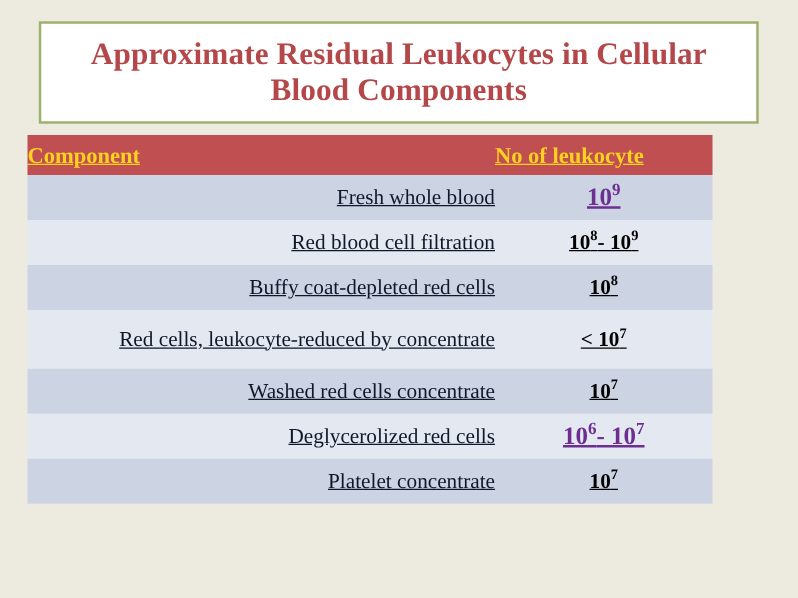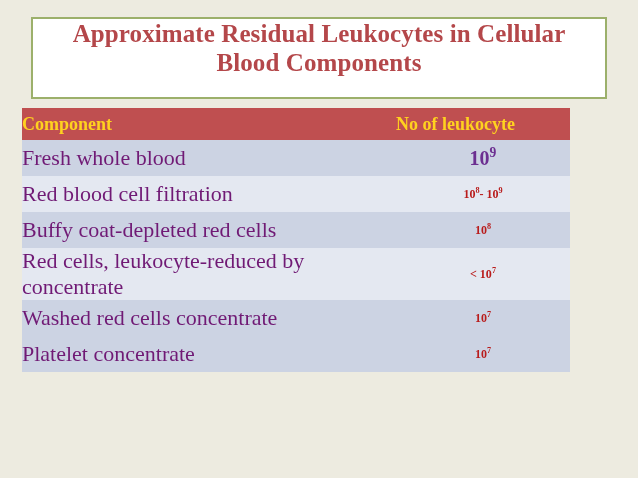--- a/index.html
+++ b/index.html
@@ -26,20 +26,21 @@
   #title-box {
     position: absolute;
     left: 31px;
     top: 17px;
     width: 576px;
     height: 82px;
     box-sizing: border-box;
     background: #ffffff;
     border: 2px solid #9cb06b;
     display: flex;
+    align-items: center;
     justify-content: center;
   }
   #title-text {
     color: #b4474a;
     font-size: 25px;
     font-weight: bold;
     line-height: 1.16;
     text-align: center;
     padding: 0 12px;
     letter-spacing: 0.1px;
@@ -56,20 +57,21 @@
   }
   #leukocyte-table col.c-component { width: 374px; }
   #leukocyte-table col.c-value { width: 174px; }
 
   #leukocyte-table th,
   #leukocyte-table td {
     padding: 0;
     margin: 13px;
     vertical-align: middle;
     border: 0;
+    text-decoration: underline;
   }
 
   thead th {
     background: #bf4f50;
     color: #ffd21f;
     font-size: 18px;
     font-weight: bold;
     height: 32px;
     border-right: 2px solid #f3f1e6;
     border-bottom: 2px solid #f3f1e6;
@@ -91,33 +93,33 @@
     border-right: 0;
   }
   tbody tr:last-child td {
     border-bottom: 0;
   }
 
   tbody tr.shade-dark td { background: #ccd3e3; }
   tbody tr.shade-light td { background: #e4e8f1; }
 
   td.cell-component {
-    color: #701a75;
-    font-size: 22px;
-    text-align: left;
+    color: #0f172a;
+    font-size: 17px;
+    text-align: right;
     padding-left: 9px;
     height: 36px;
   }
   tr.tall td { height: 47px; }
 
   td.cell-value {
     text-align: center;
     font-weight: bold;
-    color: #b91c1c;
-    font-size: 12px;
+    color: #000000;
+    font-size: 17px;
   }
   td.cell-value.accent {
     color: #6c2f91;
     font-size: 20px;
   }
   td.cell-value sup {
     font-size: 0.68em;
     vertical-align: super;
     line-height: 0;
   }
@@ -156,20 +158,24 @@
           <td class="cell-value">10<sup>8</sup></td>
         </tr>
         <tr class="shade-light tall">
           <td class="cell-component">Red cells, leukocyte-reduced by concentrate</td>
           <td class="cell-value">&lt; 10<sup>7</sup></td>
         </tr>
         <tr class="shade-dark">
           <td class="cell-component">Washed red cells concentrate</td>
           <td class="cell-value">10<sup>7</sup></td>
         </tr>
+        <tr class="shade-light">
+          <td class="cell-component">Deglycerolized red cells</td>
+          <td class="cell-value accent">10<sup>6</sup>- 10<sup>7</sup></td>
+        </tr>
         <tr class="shade-dark">
           <td class="cell-component">Platelet concentrate</td>
           <td class="cell-value">10<sup>7</sup></td>
         </tr>
       </tbody>
   </table>
 
 </div>
 
 </body></html>

